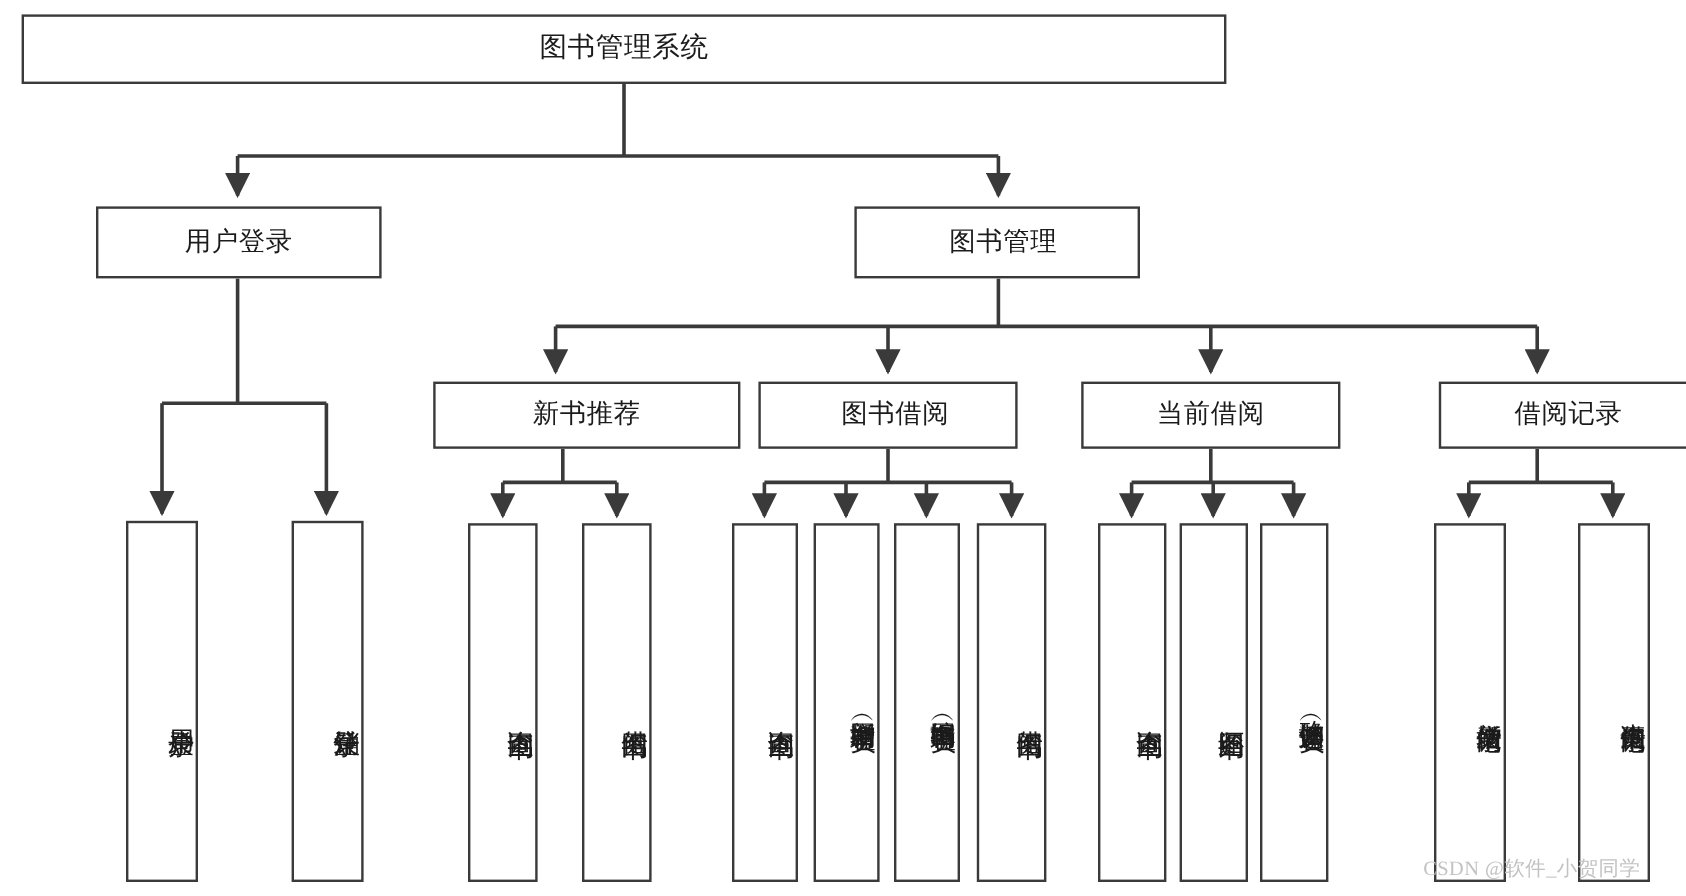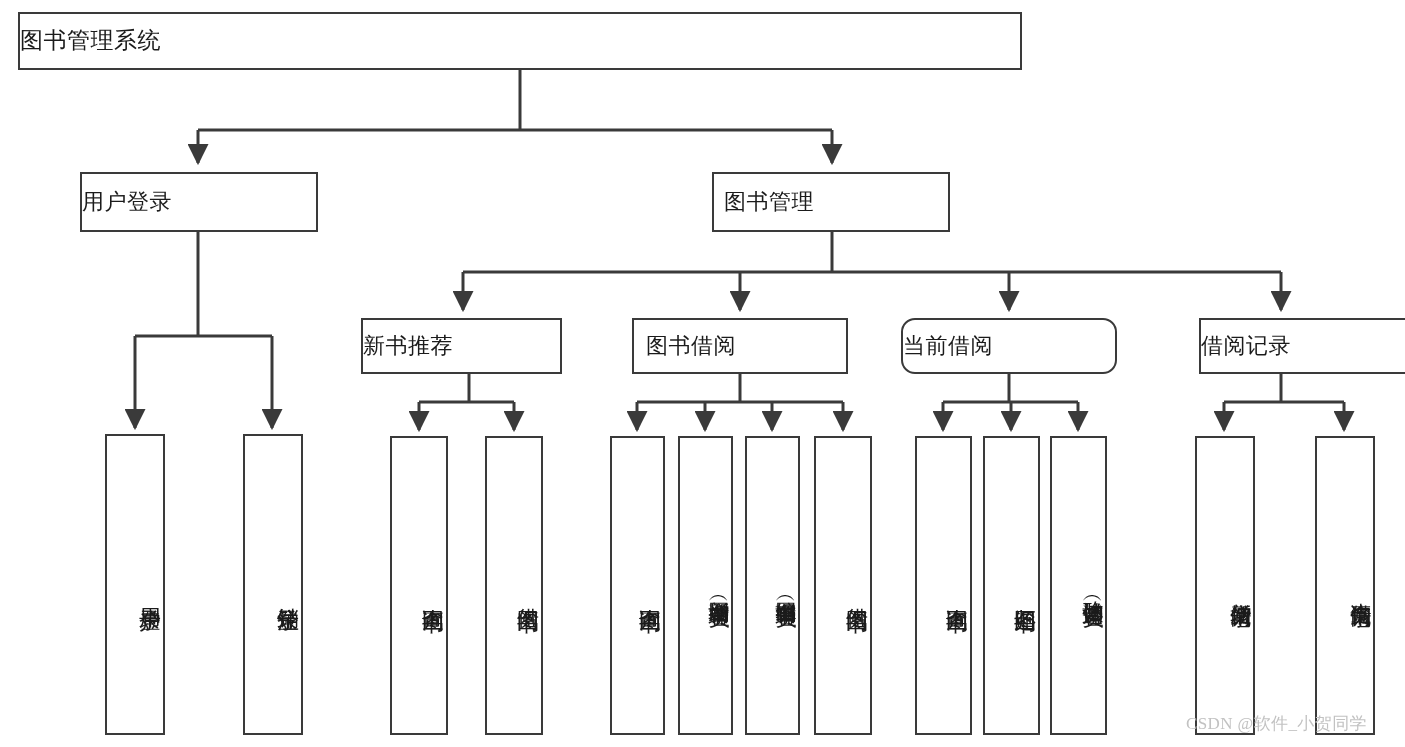--- a/index.html
+++ b/index.html
@@ -26,21 +26,21 @@
     height: 747px;
     pointer-events: none;
   }
   .node {
     position: absolute;
     box-sizing: border-box;
     background: #ffffff;
     border: 2px solid #3a3a3a;
     display: flex;
     align-items: center;
-    justify-content: flex-start;
+    justify-content: center;
     color: #1b1b1b;
   }
   .node.horiz {
     font-size: 22px;
     letter-spacing: 0.5px;
     line-height: 1.1;
   }
   .node.title {
     font-size: 23px;
   }
@@ -128,27 +128,27 @@
     <span>图书管理系统</span>
   </div>
 
   <div class="node horiz" style="left:80px; top:172px; width:238px; height:60px;">
     <span>用户登录</span>
   </div>
   <div class="node horiz" style="left:712px; top:172px; width:238px; height:60px;padding-left:10px;">
     <span>图书管理</span>
   </div>
 
-  <div class="node horiz" style="left:361px; top:318px; width:201px; height:56px;">
+  <div class="node horiz" style="left:361px; top:318px; width:256px; height:56px;">
     <span>新书推荐</span>
   </div>
   <div class="node horiz" style="left:632px; top:318px; width:216px; height:56px;padding-left:12px;">
     <span>图书借阅</span>
   </div>
-  <div class="node horiz" style="left:901px; top:318px; width:216px; height:56px;border-radius:14px;">
+  <div class="node horiz" style="left:901px; top:318px; width:216px; height:56px;">
     <span>当前借阅</span>
   </div>
   <div class="node horiz" style="left:1173px; top:318px; width:216px; height:56px;margin-left:26px;">
     <span>借阅记录</span>
   </div>
 
   <div class="node vert" style="left:105px; top:434px; width:60px; height:301px;">
     <span>用户登录</span>
   </div>
   <div class="node vert" style="left:243px; top:434px; width:60px; height:301px;">

